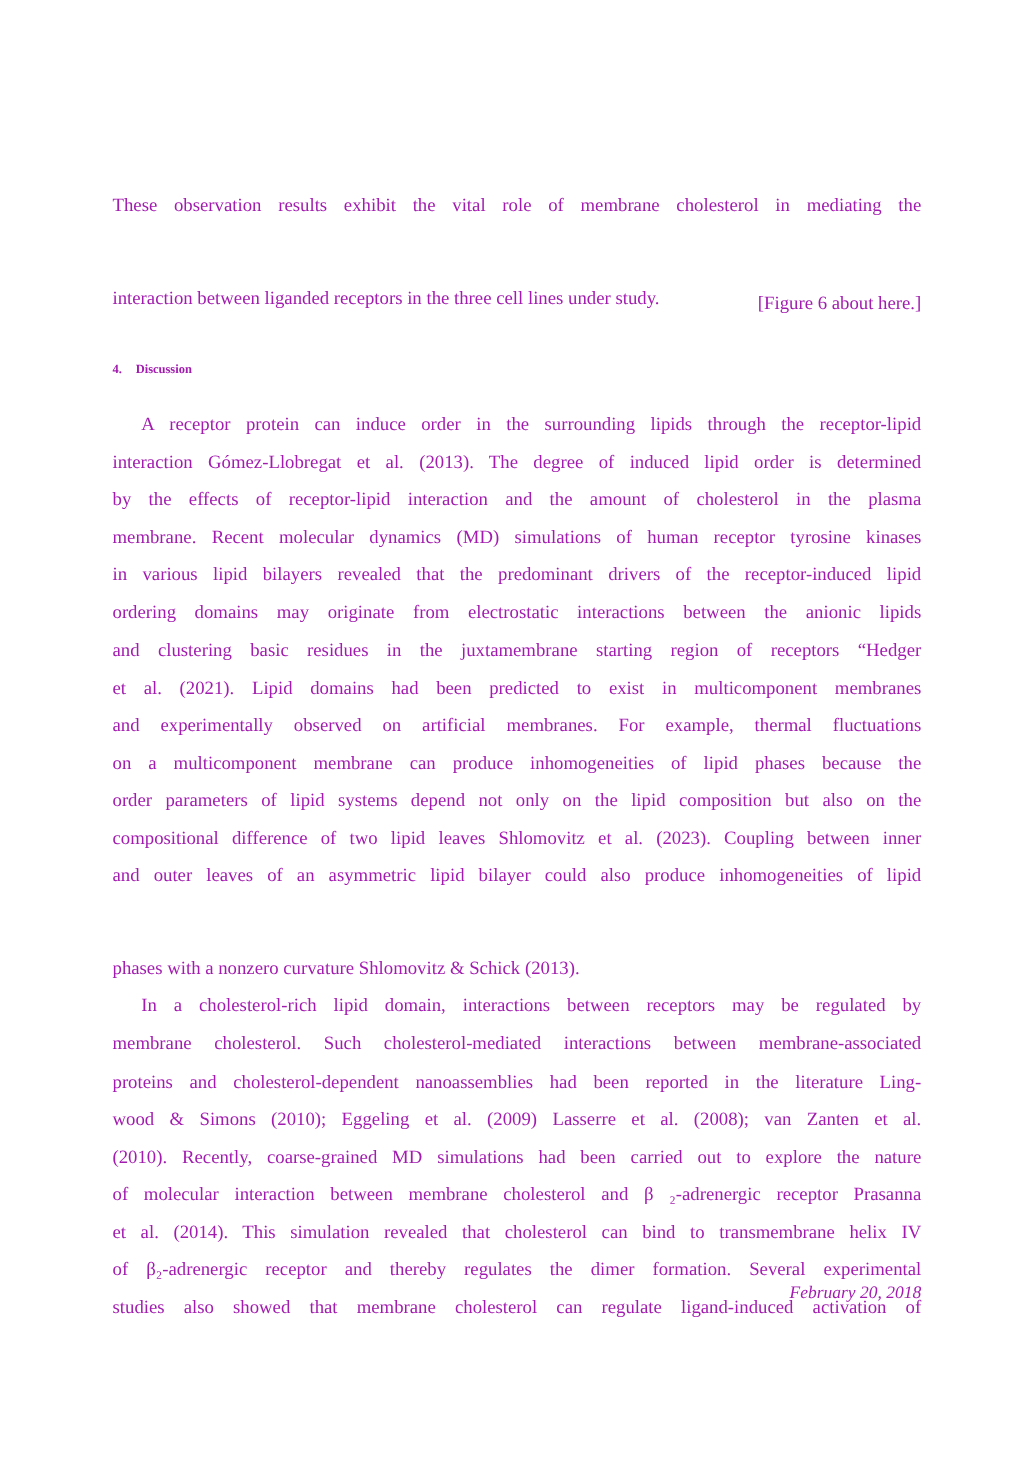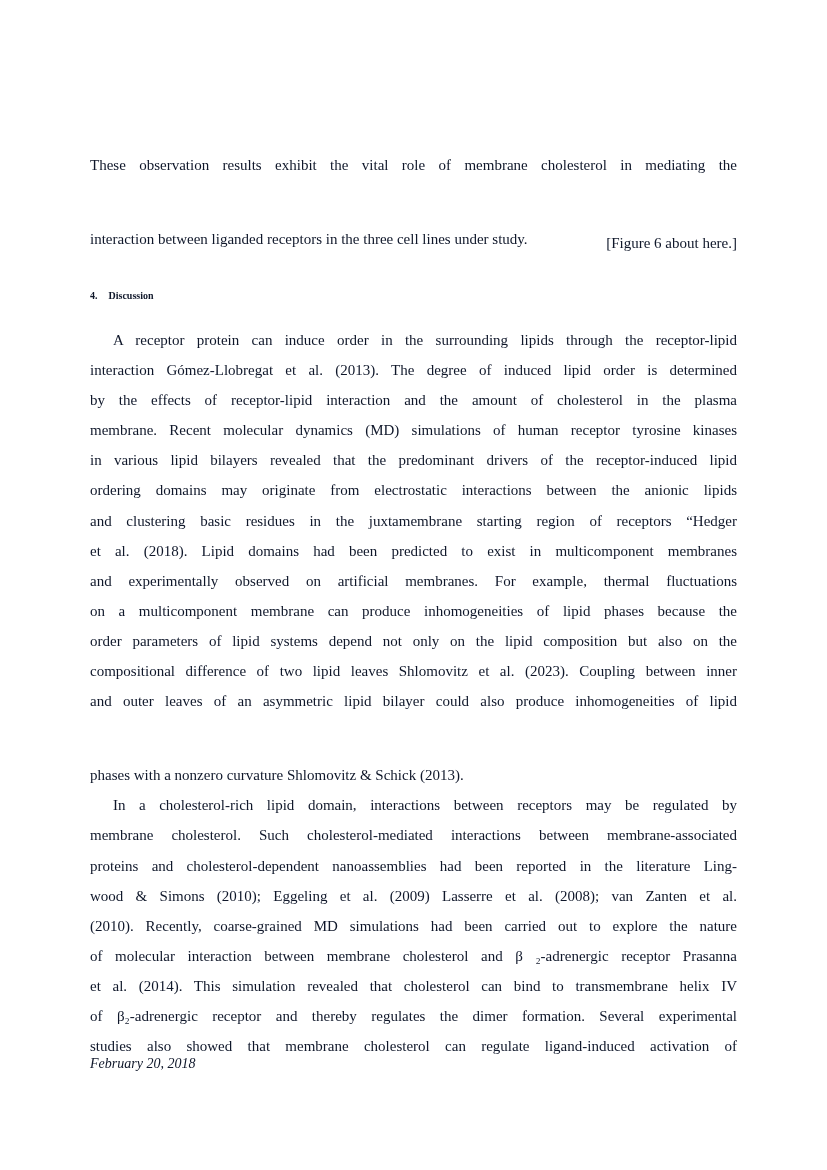--- a/index.html
+++ b/index.html
@@ -6,21 +6,21 @@
     margin: 0;
     padding: 0;
     background: #ffffff;
   }
   .page {
     position: relative;
     width: 827px;
     height: 1170px;
     background: #ffffff;
     font-family: "Liberation Serif", "DejaVu Serif", serif;
-    color: #0f172a;
+    color: #a21caf;
     overflow: hidden;
   }
   .content {
     position: absolute;
     left: 90px;
     width: 647px;
     font-size: 15px;
     line-height: 30.1px;
   }
   .tline {
@@ -33,24 +33,24 @@
   }
   .tline.indent {
     text-indent: 23px;
   }
   #intro   { top: 150px; }
   #figline { top: 228px; text-align: right; }
   #heading { top: 281px; font-weight: bold; font-size: 10px; }
   #bodytext { top: 325px; }
   #footer  {
     top: 1026px;
+    text-align: right;
     font-style: italic;
     font-size: 14px;
     line-height: 18px;
-    margin-top: 29px;
   }
   .sec-title { margin-left: 11px; }
 </style>
 </head>
 <body>
 
 <div class="page">
 
   <div class="content" id="intro">
       <div class="tline">These observation results exhibit the vital role of membrane cholesterol in mediating the</div>
@@ -65,21 +65,21 @@
 
   <div class="content" id="bodytext">
     <div>
         <div class="tline indent">A receptor protein can induce order in the surrounding lipids through the receptor-lipid</div>
         <div class="tline">interaction Gómez-Llobregat et al. (2013). The degree of induced lipid order is determined</div>
         <div class="tline">by the effects of receptor-lipid interaction and the amount of cholesterol in the plasma</div>
         <div class="tline">membrane. Recent molecular dynamics (MD) simulations of human receptor tyrosine kinases</div>
         <div class="tline">in various lipid bilayers revealed that the predominant drivers of the receptor-induced lipid</div>
         <div class="tline">ordering domains may originate from electrostatic interactions between the anionic lipids</div>
         <div class="tline">and clustering basic residues in the juxtamembrane starting region of receptors “Hedger</div>
-        <div class="tline">et al. (2018). Lipid domains had been predicted to exist in multicomponent membranes</div>
+        <div class="tline">et al. (2021). Lipid domains had been predicted to exist in multicomponent membranes</div>
         <div class="tline">and experimentally observed on artificial membranes. For example, thermal fluctuations</div>
         <div class="tline">on a multicomponent membrane can produce inhomogeneities of lipid phases because the</div>
         <div class="tline">order parameters of lipid systems depend not only on the lipid composition but also on the</div>
         <div class="tline">compositional difference of two lipid leaves Shlomovitz et al. (2023). Coupling between inner</div>
         <div class="tline">and outer leaves of an asymmetric lipid bilayer could also produce inhomogeneities of lipid</div>
         <div class="tline last">phases with a nonzero curvature Shlomovitz &amp; Schick (2013).</div>
       </div>
     <div>
         <div class="tline indent">In a cholesterol-rich lipid domain, interactions between receptors may be regulated by</div>
         <div class="tline">membrane cholesterol. Such cholesterol-mediated interactions between membrane-associated</div>

